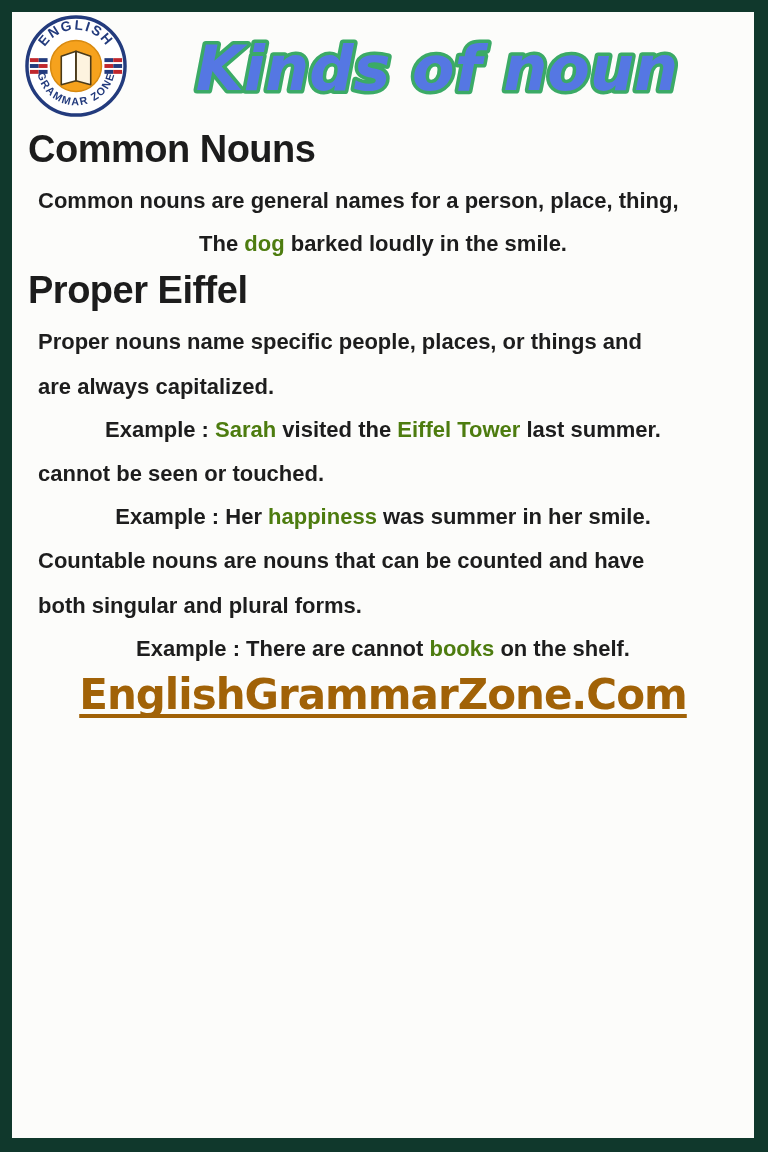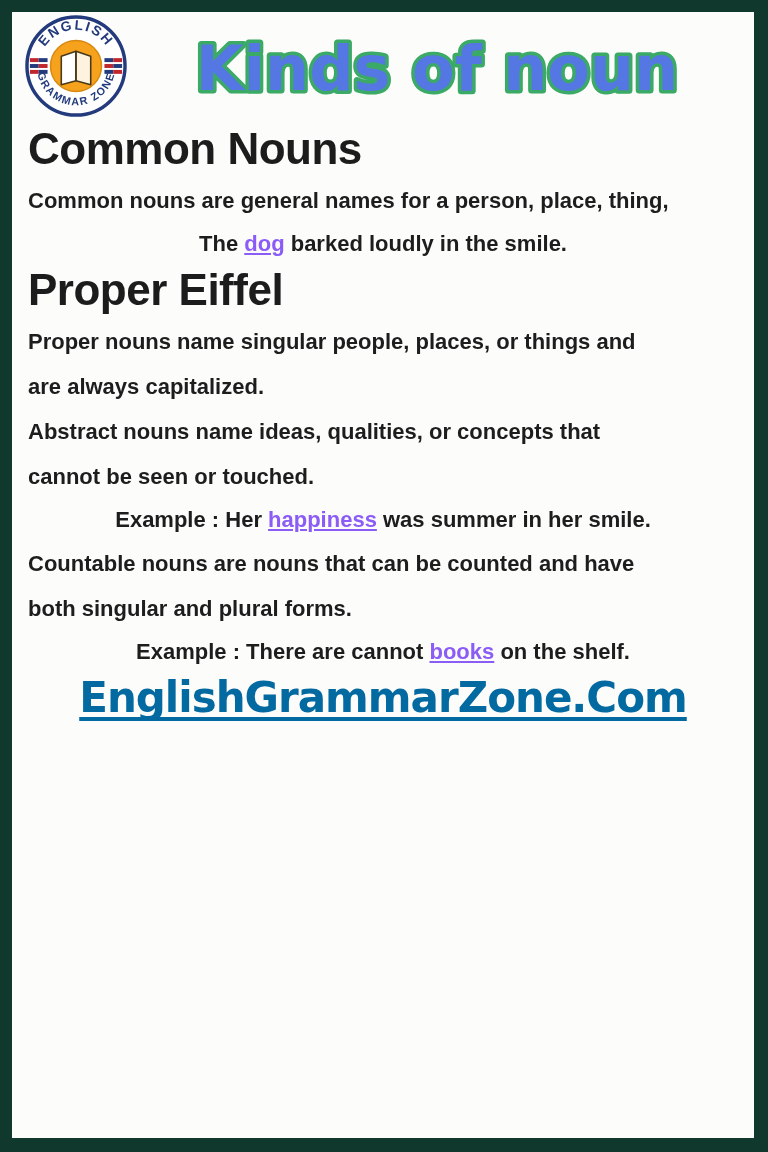--- a/index.html
+++ b/index.html
@@ -29,57 +29,58 @@
     width: 104px; height: 102px;
     flex: 0 0 auto;
     margin-left: 4px;
   }
   .title-wrap {
     flex: 1 1 auto;
     height: 96px;
     display: flex;
     align-items: flex-end;
     justify-content: center;
+    font-style: italic;
   }
   .title-svg { display: block; }
   
   .section { margin: 0; }
   .section h2 {
     margin: 7px 0 5px 8px;
-    font-size: 44px;
+    font-size: 38px;
     line-height: 48px;
     font-weight: bold;
     color: #1c1c1c;
     letter-spacing: -0.5px;
   }
   .body-line {
     font-size: 22px;
     line-height: 45px;
     font-weight: bold;
     color: #1d1d1d;
     white-space: nowrap;
-    margin-left: 8px;
+    margin-left: 18px;
   }
   .example {
     font-size: 22px;
     line-height: 31px;
     font-weight: bold;
     color: #1d1d1d;
     text-align: center;
     margin: 5px 0 6px 0;
     white-space: nowrap;
   }
-  .example .hl { color: #8b5cf6; text-decoration: underline; }
+  .example .hl { color: #4d7c0f; }
   
   .footer {
     text-align: center;
     font-family: "DejaVu Sans", sans-serif;
     font-size: 42px;
     font-weight: bold;
-    color: #0369a1;
+    color: #a16207;
     letter-spacing: -1px;
     text-decoration: underline;
     text-decoration-thickness: 4px;
     text-underline-offset: 5px;
     text-decoration-skip-ink: none;
     margin-top: 2px;
   }
 </style>
 </head>
 <body>
@@ -133,27 +134,27 @@
   </div>
 
   <div class="section">
     <h2>Common Nouns</h2>
     <div class="body-line">Common nouns are general names for a person, place, thing,</div>
     <p class="example"><span>The </span><span class="hl">dog</span><span> barked loudly in the smile.</span></p>
   </div>
 
   <div class="section">
     <h2>Proper Eiffel</h2>
-    <div class="body-line">Proper nouns name singular people, places, or things and</div>
+    <div class="body-line">Proper nouns name specific people, places, or things and</div>
     <div class="body-line">are always capitalized.</div>
+    <p class="example"><span>Example : </span><span class="hl">Sarah</span><span> visited the </span><span class="hl">Eiffel Tower</span><span> last summer.</span></p>
   </div>
 
 
   <div class="section">
-    <div class="body-line">Abstract nouns name ideas, qualities, or concepts that</div>
     <div class="body-line">cannot be seen or touched.</div>
     <p class="example"><span>Example :  Her </span><span class="hl">happiness</span><span> was summer in her smile.</span></p>
   </div>
 
   <div class="section">
     <div class="body-line">Countable nouns are nouns that can be counted and have</div>
     <div class="body-line">both singular and plural forms.</div>
     <p class="example"><span>Example :  There are cannot </span><span class="hl">books</span><span> on the shelf.</span></p>
   </div>
 

